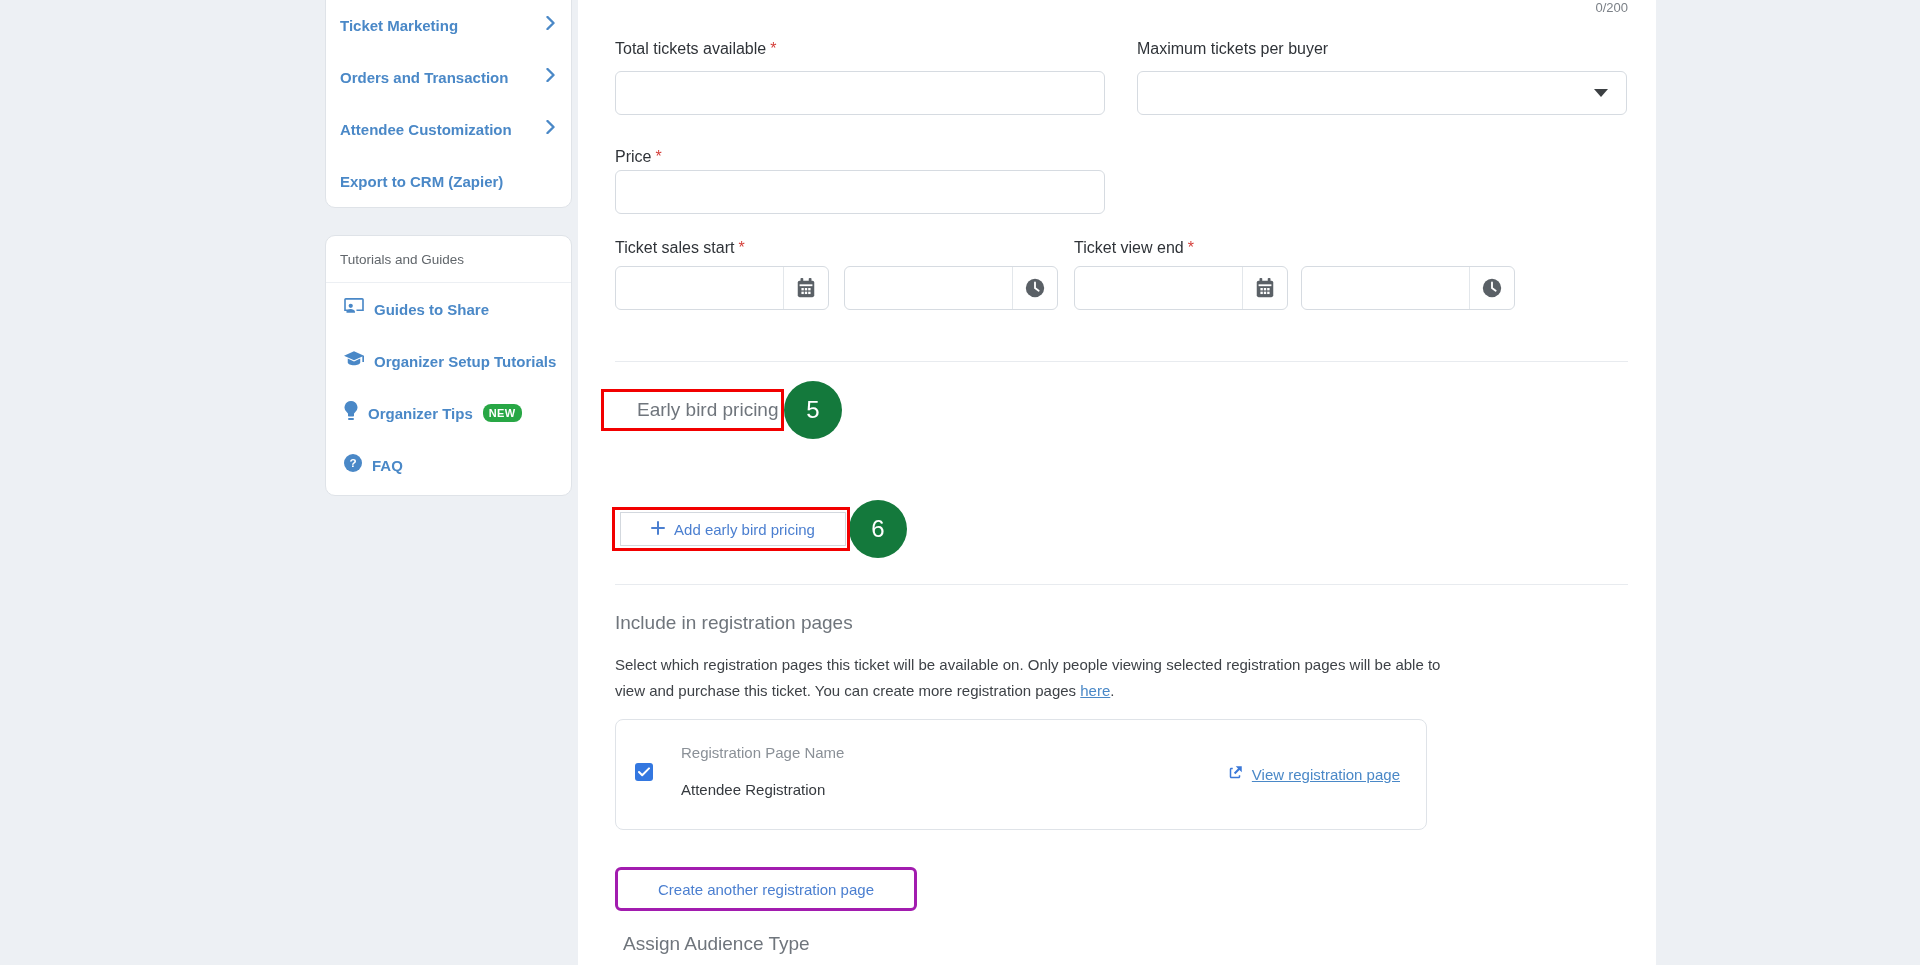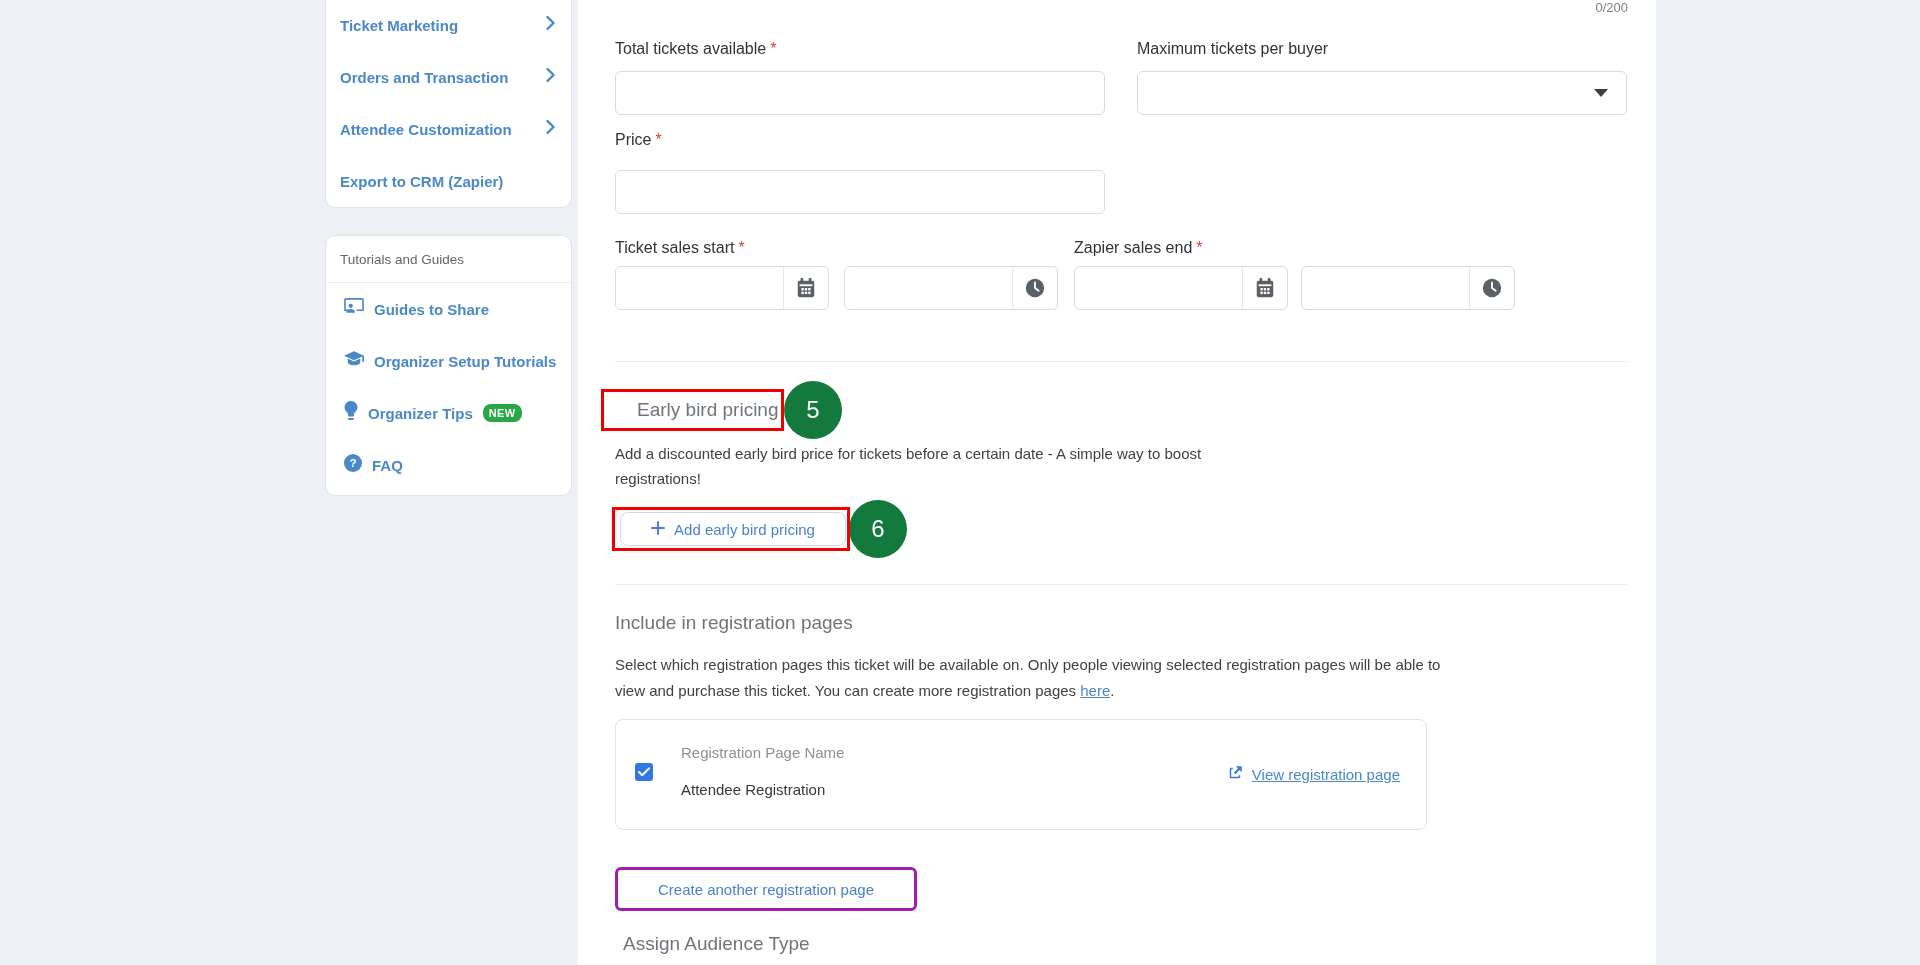--- a/index.html
+++ b/index.html
@@ -34,21 +34,21 @@
   .input-box{position:absolute;height:44px;border:1px solid var(--border-input);border-radius:6px;background:#fff;}
   .select-box{display:flex;align-items:center;justify-content:flex-end;padding-right:18px;cursor:pointer;}
   .caret-down{width:0;height:0;border-left:7px solid transparent;border-right:7px solid transparent;border-top:8px solid #3c4043;}
   .icon-slot{position:absolute;right:0;top:0;width:45px;height:42px;border-left:1px solid #e3e7eb;display:flex;align-items:center;justify-content:center;cursor:pointer;}
   .divider{position:absolute;left:37px;width:1013px;height:1px;background:var(--divider);}
   .section-title{font-size:19px;color:var(--heading-gray);}
   .para{font-size:15px;color:var(--text-dark);line-height:25px;}
   .red-box{position:absolute;border:3px solid var(--red-annotation);z-index:6;display:flex;align-items:center;}
   .green-circle{position:absolute;width:58px;height:58px;border-radius:50%;background:var(--green-annotation);color:#fff;
     display:flex;align-items:center;justify-content:center;font-size:24px;z-index:5;}
-  .add-btn{width:226px;height:34px;margin-left:5px;border:1px solid #d3d8de;border-radius:8px;background:#fff;
+  .add-btn{width:226px;height:34px;margin-left:5px;border:1px solid #d3d8de;border-radius:0;background:#fff;
     display:flex;align-items:center;justify-content:center;gap:9px;color:var(--action-blue);font-size:15px;cursor:pointer;font-family:inherit;}
   .link{color:var(--link-blue);text-decoration:underline;cursor:pointer;}
   #reg-card{left:37px;top:719px;width:812px;height:111px;border:1px solid var(--border-card);border-radius:8px;background:#fff;position:absolute;}
   .checkbox{position:absolute;left:19px;top:43px;width:18px;height:18px;border-radius:3px;background:var(--checkbox-blue);
     display:flex;align-items:center;justify-content:center;cursor:pointer;}
   .reg-head{position:absolute;left:65px;top:24px;font-size:15px;color:#8a9097;}
   .reg-name{position:absolute;left:65px;top:61px;font-size:15px;color:#35393e;}
   .view-link-wrap{position:absolute;right:26px;top:44px;display:flex;align-items:center;gap:8px;font-size:15px;}
   .create-btn{position:absolute;left:37px;top:867px;width:302px;height:44px;border:3px solid #a21caf;border-radius:6px;
     background:#fff;color:var(--action-blue);font-size:15px;cursor:pointer;font-family:inherit;}
@@ -121,30 +121,30 @@
   <div class="abs field-label" style="left:37px;top:40px;">
     <span>Total tickets available</span><span class="req">*</span>
   </div>
   <div class="input-box" style="left:37px;top:71px;width:490px;"></div>
 
   <div class="abs field-label" style="left:559px;top:40px;">Maximum tickets per buyer</div>
   <div class="input-box select-box" style="left:559px;top:71px;width:490px;">
     <span class="caret-down"></span>
   </div>
 
-  <div class="abs field-label" style="left:37px;top:131px;">
+  <div class="abs field-label" style="left:37px;top:148px;">
     <span>Price</span><span class="req">*</span>
   </div>
   <div class="input-box" style="left:37px;top:170px;width:490px;"></div>
 
   <div class="abs field-label" style="left:37px;top:239px;">
     <span>Ticket sales start</span><span class="req">*</span>
   </div>
   <div class="abs field-label" style="left:496px;top:239px;">
-    <span>Zapier sales end</span><span class="req">*</span>
+    <span>Ticket view end</span><span class="req">*</span>
   </div>
 
   <div class="input-box" style="left:37px;top:266px;width:214px;">
     <span class="icon-slot">
         <svg width="22" height="22" viewBox="0 0 24 24">
           <rect x="3" y="4" width="18" height="18" rx="2" fill="#5a6066"></rect>
           <rect x="6" y="1" width="3" height="5" rx="1" fill="#5a6066"></rect>
           <rect x="15" y="1" width="3" height="5" rx="1" fill="#5a6066"></rect>
           <rect x="5" y="8" width="14" height="2" fill="#fff"></rect>
           <rect x="7" y="12" width="2.6" height="2.6" fill="#fff"></rect>
@@ -189,24 +189,20 @@
       </span>
   </div>
 
   <div class="divider" style="top:361px;"></div>
 
   <div class="red-box" style="left:23px;top:389px;width:183px;height:42px;">
     <span class="section-title" style="padding-left:24px;margin-left:9px;">Early bird pricing</span>
   </div>
   <div class="green-circle" style="left:206px;top:381px;">5</div>
 
-  <div class="abs para" style="left:37px;top:441px;width:740px;">
-    <span>Add a discounted early bird price for tickets before a certain date - A simple way to boost</span><br>
-    <span>registrations!</span>
-  </div>
 
   <div class="red-box" style="left:34px;top:507px;width:238px;height:44px;">
     <button class="add-btn">
       <span><svg width="14" height="14" viewBox="0 0 14 14">
             <path d="M7 1v12M1 7h12" stroke="#4b7fd0" stroke-width="2" stroke-linecap="round"></path>
           </svg></span>
       <span>Add early bird pricing</span>
     </button>
   </div>
   <div class="green-circle" style="left:271px;top:500px;">6</div>

